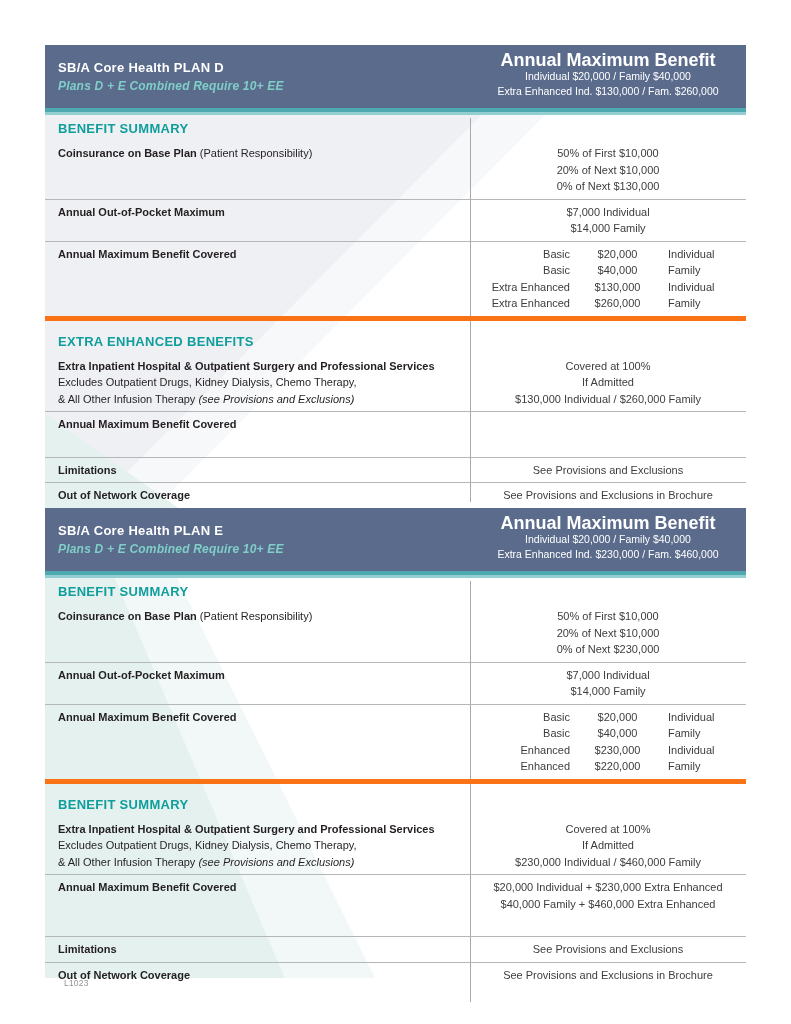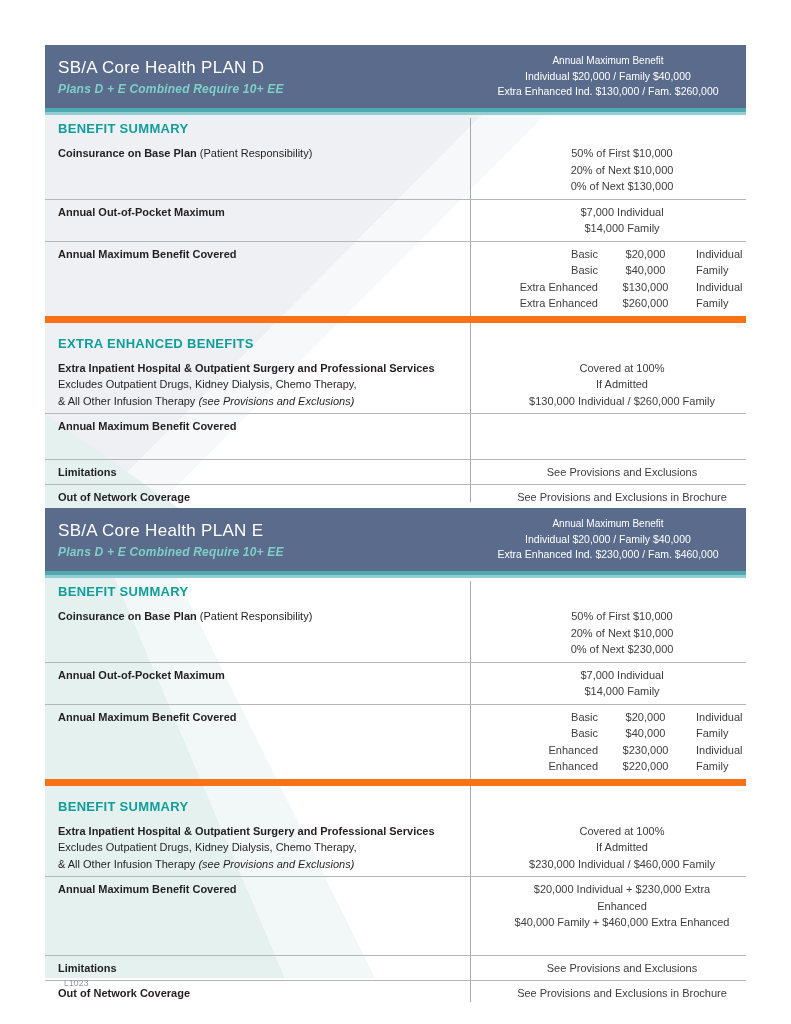--- a/index.html
+++ b/index.html
@@ -6,45 +6,45 @@
   html,body { background:#ffffff; }
   body { font-family:"Liberation Sans", sans-serif; }
   .page { position:relative; width:791px; height:1024px; background:#ffffff; overflow:hidden; }
 
   .plan { position:absolute; left:45px; width:701px; }
   .plan-d { top:45px; }
   .plan-e { top:508px; }
 
   .bar { position:relative; height:63px; background:#5a6b8c; }
   .bar-left { position:absolute; left:13px; top:0; height:63px; display:flex; flex-direction:column; justify-content:center; gap:4px; }
-  .plan-title { color:#ffffff; font-size:17px; font-weight:normal; letter-spacing:.3px; }
+  .plan-title { color:#ffffff; font-size:13px; font-weight:bold; letter-spacing:.3px; }
   .plan-subtitle { color:#7fcfc8; font-size:12px; font-weight:bold; font-style:italic; letter-spacing:.2px; }
   .bar-right { position:absolute; left:425px; top:7px; width:276px; text-align:center; color:#ffffff; }
-  .amb-title { font-size:10px; font-weight:normal; line-height:17px; }
+  .amb-title { font-size:18px; font-weight:bold; line-height:17px; }
   .amb-sub { font-size:10.5px; line-height:14.5px;text-align:center; }
   .accent { height:7px; background:linear-gradient(to bottom, #4fa9b0 0 55%, #93ced1 55% 100%); }
 
   .content { position:relative; background:#ffffff; }
   .content-d { height:393px; }
   .content-e { height:430px; }
 
   .wm { position:absolute; inset:0; pointer-events:none; }
   .wm-gray { background:#eff0f4; clip-path:polygon(0 0, 437px 0, 47px 100%, 0 100%); }
   .wm-gray-band { background:#f7f8fa; clip-path:polygon(437px 0, 500px 0, 110px 100%, 47px 100%); }
   .wm-mint-d { background:#e4f1ef; clip-path:polygon(0 76%, 19% 100%, 0 100%); }
   .wm-mint-e { background:#e4f1ef; clip-path:polygon(0 0, 70px 0, 240px 93%, 0 93%); }
   .wm-mint-band-e { background:#f1f8f7; clip-path:polygon(70px 0, 132px 0, 330px 93%, 240px 93%); }
 
   .vdivider { position:absolute; left:425px; top:3px; bottom:6px; width:1px; background:#a5aaad; }
 
   .rows { position:relative; }
   .sec-title { color:#0f9e9b; font-size:13px; font-weight:bold; letter-spacing:.3px; padding:6px 0 5px 13px; }
-  .sec2-wrap { border-top:7px solid #f97316; margin-top:0; padding-top:7px; }
-
-  .row { display:grid; grid-template-columns:425px 1fr; font-size:11px;gap:28px; }
+  .sec2-wrap { border-top:5px solid #f97316; margin-top:0; padding-top:7px; }
+
+  .row { display:grid; grid-template-columns:425px 1fr; font-size:11px; }
   .bt { border-top:1px solid #b4b7b9; }
   .cell-l { padding:4px 12px 4px 13px; color:#231f20; line-height:16.5px; }
   .cell-r { text-align:center; padding:4px 10px; color:#3d3d3d; line-height:16.5px; }
   .lbl { font-weight:bold; }
   .note { font-weight:normal; }
   .ital { font-style:italic; }
   .pad-b { padding-bottom:20px; }
 
   .amb-grid { display:grid; grid-template-columns:90px 95px 1fr; }
   .amb-grid .c1 { text-align:right; }

